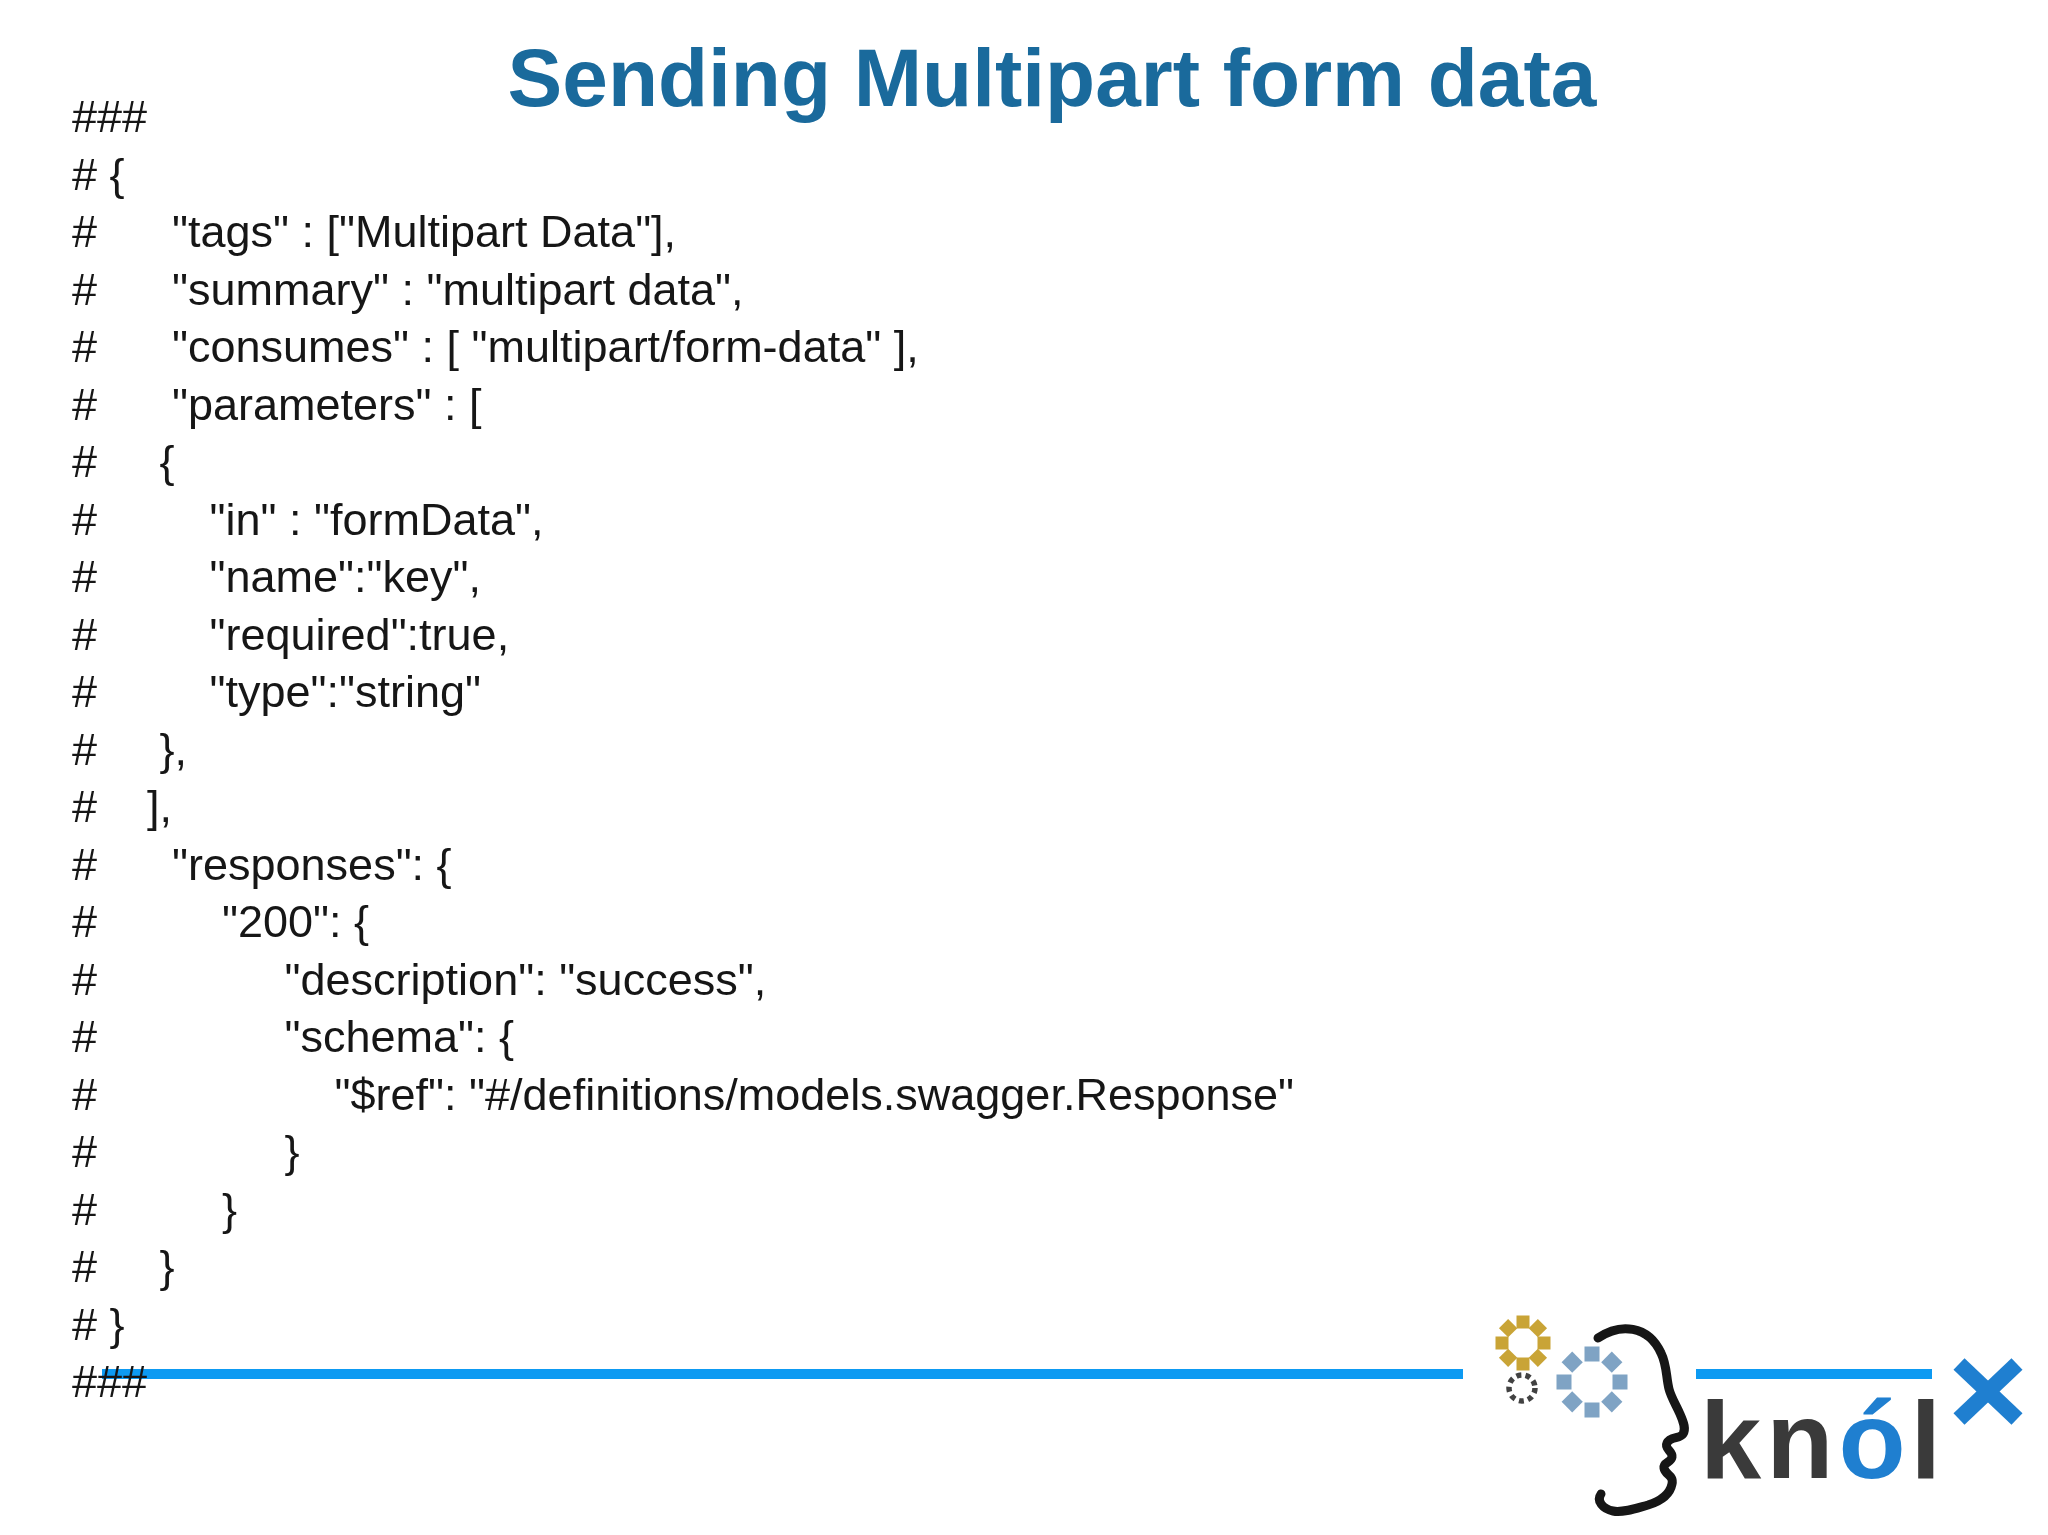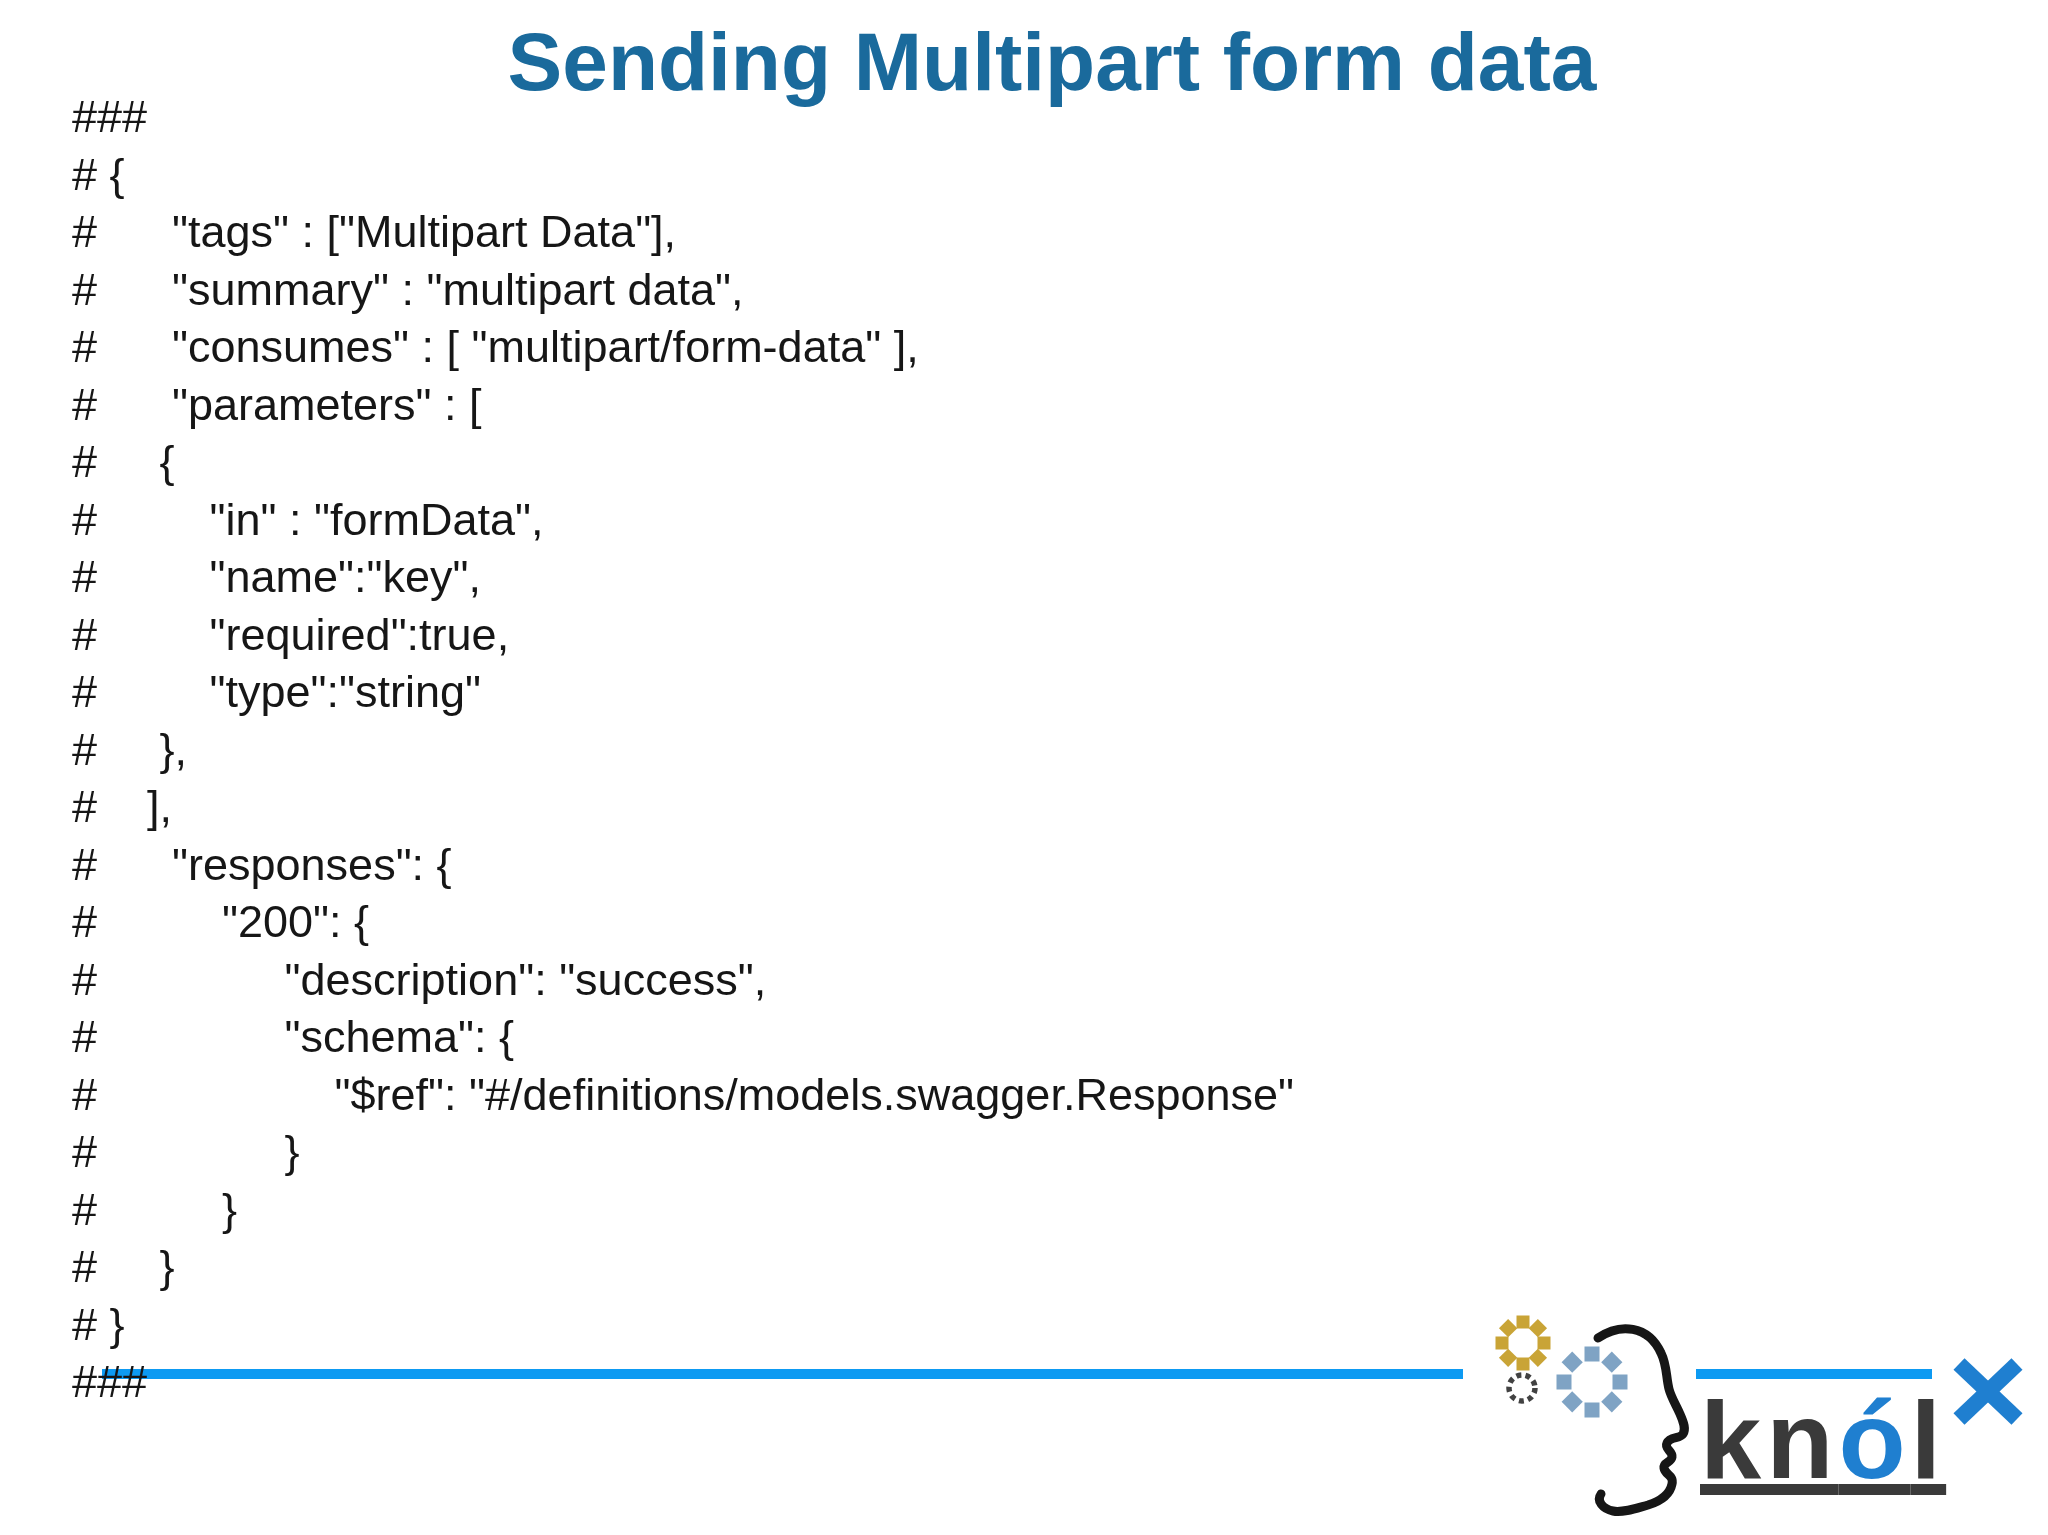--- a/index.html
+++ b/index.html
@@ -6,21 +6,21 @@
   body {
     width: 2048px; height: 1535px;
     position: relative;
     background: #ffffff;
     overflow: hidden;
     font-family: "Liberation Sans", sans-serif;
   }
   .slide-title {
     position: absolute;
     left: 56px; right: 0; top: 12px;
-    margin: 0;
+    margin: 16px;
     text-align: center;
     font-family: "Liberation Sans", sans-serif;
     font-weight: bold;
     font-size: 82px;
     line-height: 100px;
     color: #1A6A9C;
     letter-spacing: 0px;
     white-space: nowrap;
   }
   .code-block {
@@ -53,21 +53,20 @@
     position: absolute;
     left: 1700px; top: 1385px;
     font-family: "Liberation Sans", sans-serif;
     font-weight: bold;
     font-size: 110px;
     line-height: 110px;
     letter-spacing: 5px;
     color: #3A3A3A;
     white-space: nowrap;
     z-index: 3;
-    text-decoration: underline;
   }
   .logo-text .accent { color: #1F7FD0; }
 </style>
 </head>
 <body>
 
 <h1 class="slide-title">Sending Multipart form data</h1>
 
 <pre class="code-block">###
 # {

